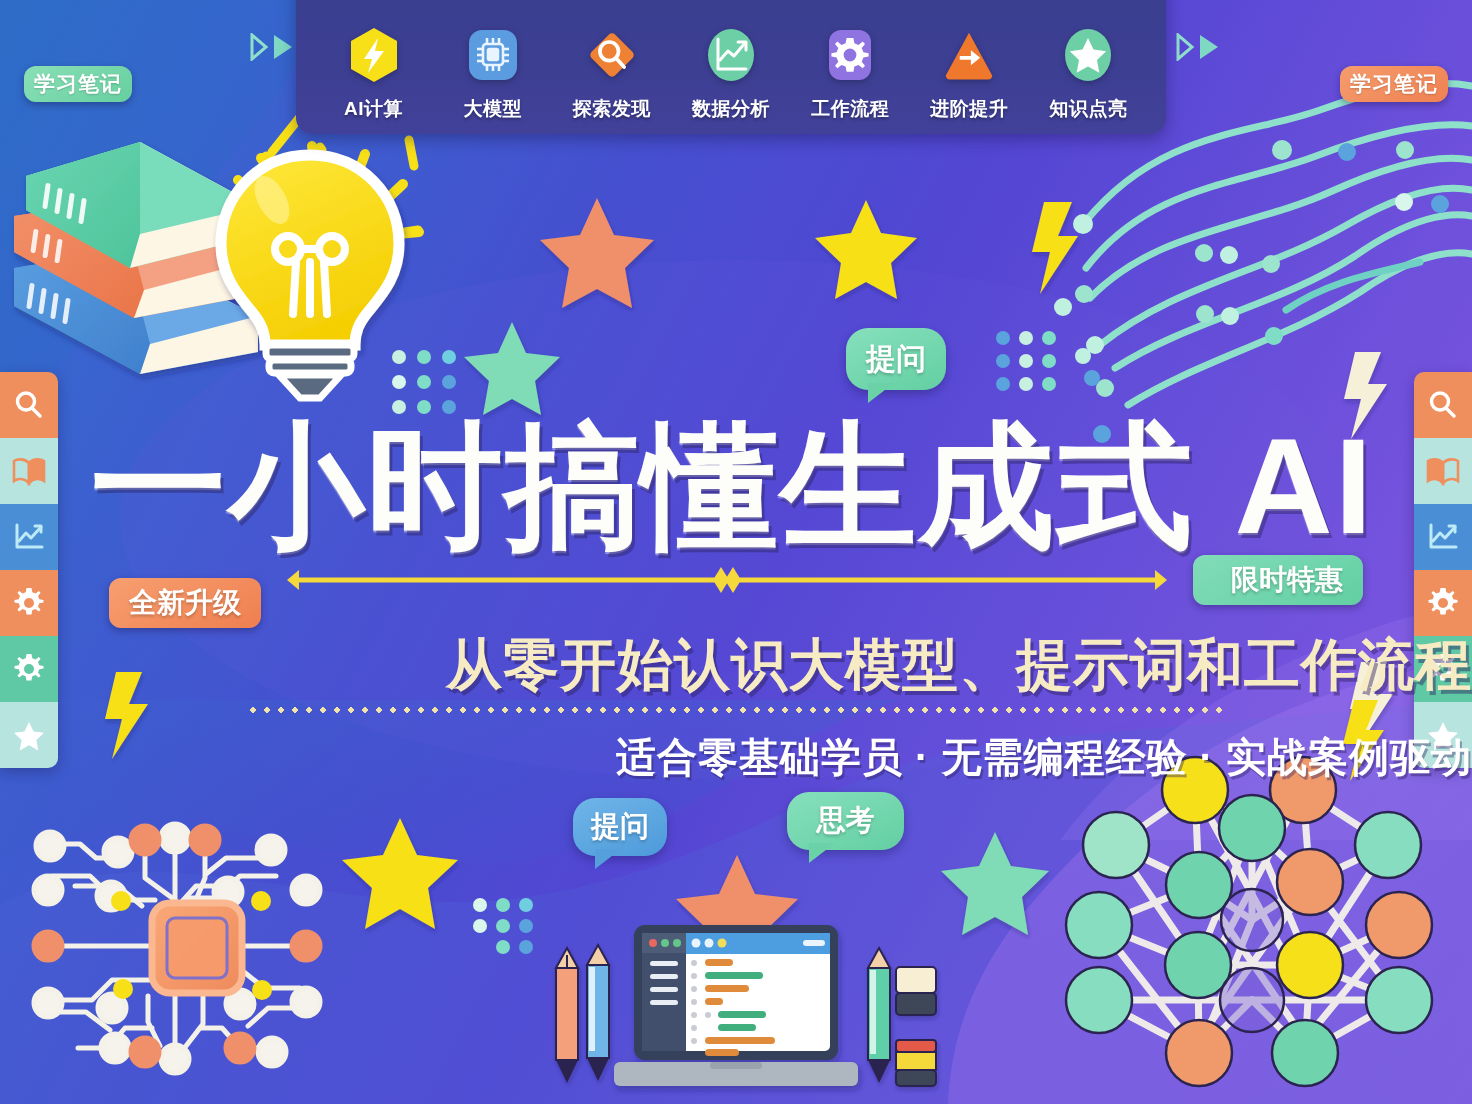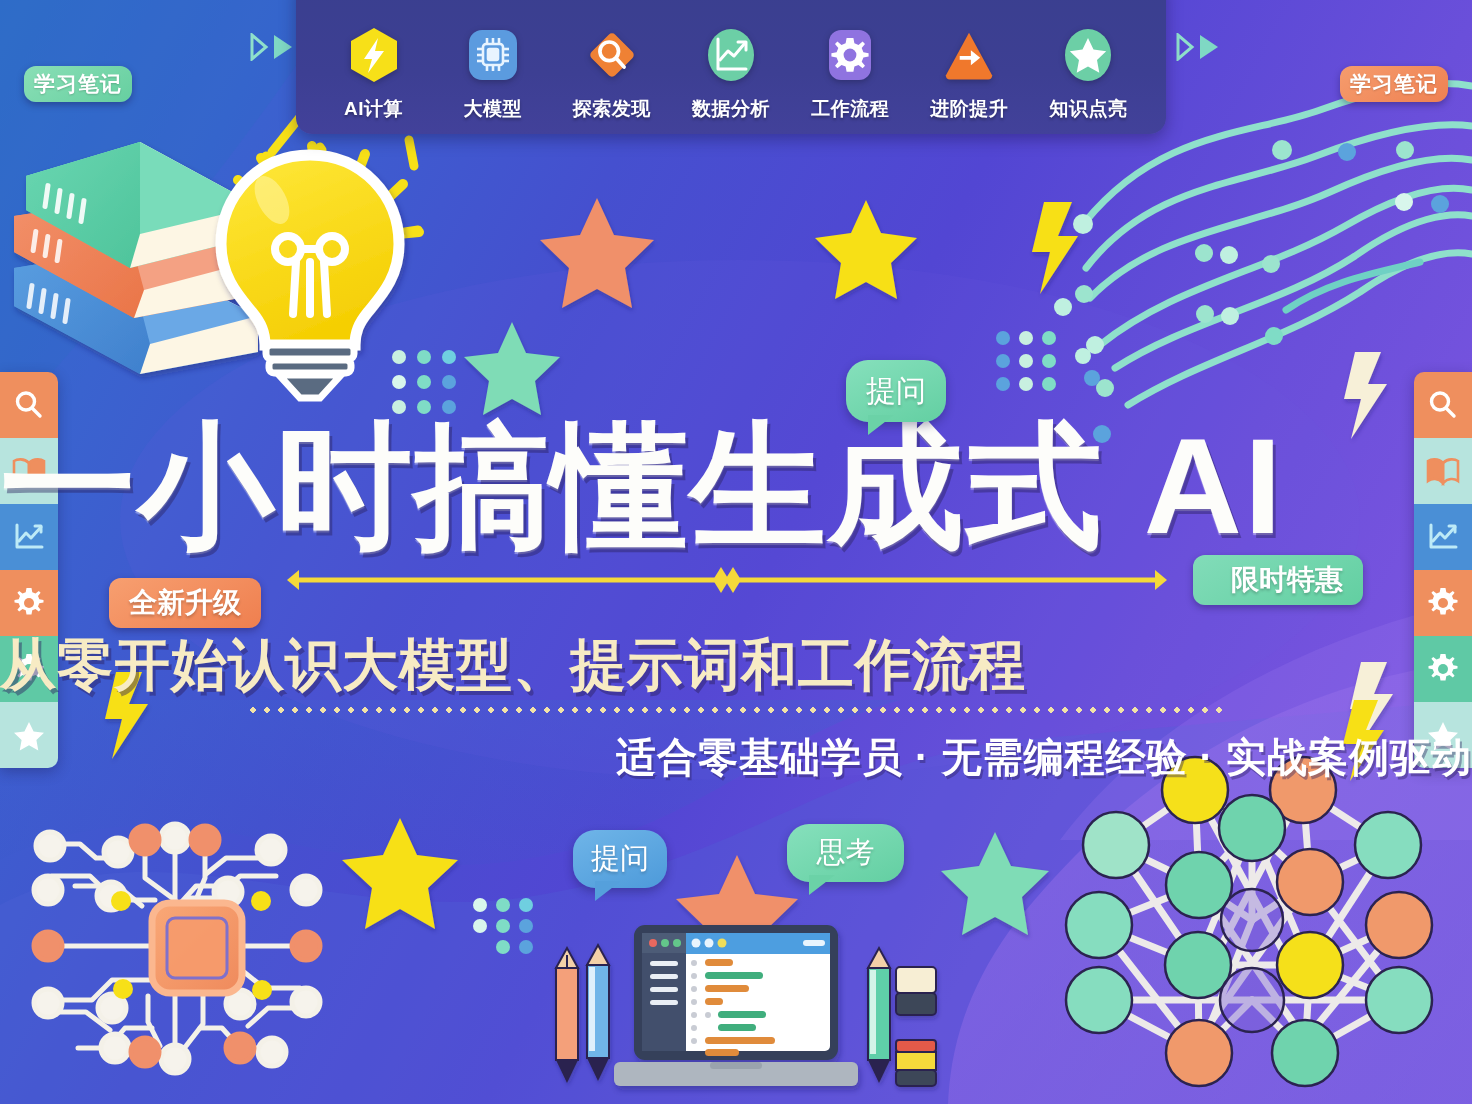--- a/index.html
+++ b/index.html
@@ -53,58 +53,58 @@
 
   
   .rail{ position:absolute; top:372px; width:58px; display:flex; flex-direction:column;
          box-shadow:0 4px 14px rgba(20,14,60,.3); }
   #rail-left{ left:0; border-radius:0 10px 10px 0; overflow:hidden; }
   #rail-right{ right:0; border-radius:10px 0 0 10px; overflow:hidden; }
   .railcell{ height:66px; display:flex; align-items:center; justify-content:center; }
 
   
   #title{
-    position:absolute; left:0; right:7px; top:418px; text-align:left;
+    position:absolute; left:0; right:7px; top:418px; text-align:center;
     font-size:136px; line-height:1; font-weight:bold; color:#fdfdfa;
     letter-spacing:2px;
     text-shadow: 3px 5px 0 rgba(40,30,90,.42), 0 2px 1px rgba(255,255,255,.4);
     white-space:nowrap;
   }
 
   
   #tagrow{ position:absolute; left:0; right:0; top:556px; height:48px;
            display:flex; align-items:center; justify-content:center; gap:16px; }
   .tagpill{ border-radius:12px; color:#fff; font-weight:bold; font-size:28px;
             padding:6px 20px; box-shadow:0 3px 7px rgba(25,18,65,.35);
             text-shadow:0 2px 3px rgba(0,0,0,.22); white-space:nowrap;}
   #tag-left{ background:linear-gradient(150deg,#f79f70,#ef7f4f);margin-top:45px; }
   #tag-right{ background:linear-gradient(150deg,#82dcb9,#62cfa1);padding-left:38px; }
   #divider{ width:900px; height:28px; }
 
   
   #subtitle{
-    position:absolute; left:0; right:0; top:628px; text-align:left;
+    position:absolute; left:0; right:0; top:628px; text-align:right;
     font-size:56px; font-weight:bold; color:#f7ebc4; letter-spacing:1px;
     text-shadow: 3px 4px 0 rgba(45,32,95,.45);
     white-space:nowrap;
   }
   #dotline{ position:absolute; left:246px; top:706px; width:980px; height:8px;
             background-image:radial-gradient(circle, #f2e3a8 2.6px, rgba(0,0,0,0) 2.8px);
             background-size:14px 8px; background-repeat:repeat-x; }
   #tagline{
     position:absolute; left:16px; right:0; top:730px; text-align:right;
     font-size:40px; font-weight:bold; color:#ffffff; letter-spacing:1px;
     text-shadow: 2px 3px 0 rgba(45,32,95,.4);
     white-space:nowrap;
   }
 
   
-  .bubble{ position:absolute; border-radius:22px; color:#fff; font-weight:normal;
+  .bubble{ position:absolute; border-radius:22px; color:#fff; font-weight:bold;
            display:flex; align-items:center; justify-content:center;
-           box-shadow:0 4px 10px rgba(25,18,70,.33); text-shadow:0 2px 3px rgba(0,0,0,.2);margin-top:32px; }
+           box-shadow:0 4px 10px rgba(25,18,70,.33); text-shadow:0 2px 3px rgba(0,0,0,.2); }
   .bubble::after{ content:""; position:absolute; bottom:-13px; left:22px;
            width:0;height:0; border-left:0 solid transparent;
            border-right:26px solid transparent; border-top:20px solid var(--tailc); }
   #bub-1{ left:846px; top:328px; width:100px; height:62px; font-size:30px;
           background:linear-gradient(155deg,#86e0bc,#63cfa2); --tailc:#6bd2a7; }
   #bub-2{ left:573px; top:798px; width:94px; height:58px; font-size:29px;
           background:linear-gradient(155deg,#6fb5e8,#4d9ada); --tailc:#55a0dc; }
   #bub-3{ left:787px; top:792px; width:117px; height:58px; font-size:29px;
           background:linear-gradient(155deg,#86e0bc,#63cfa2); --tailc:#6bd2a7; }
 

